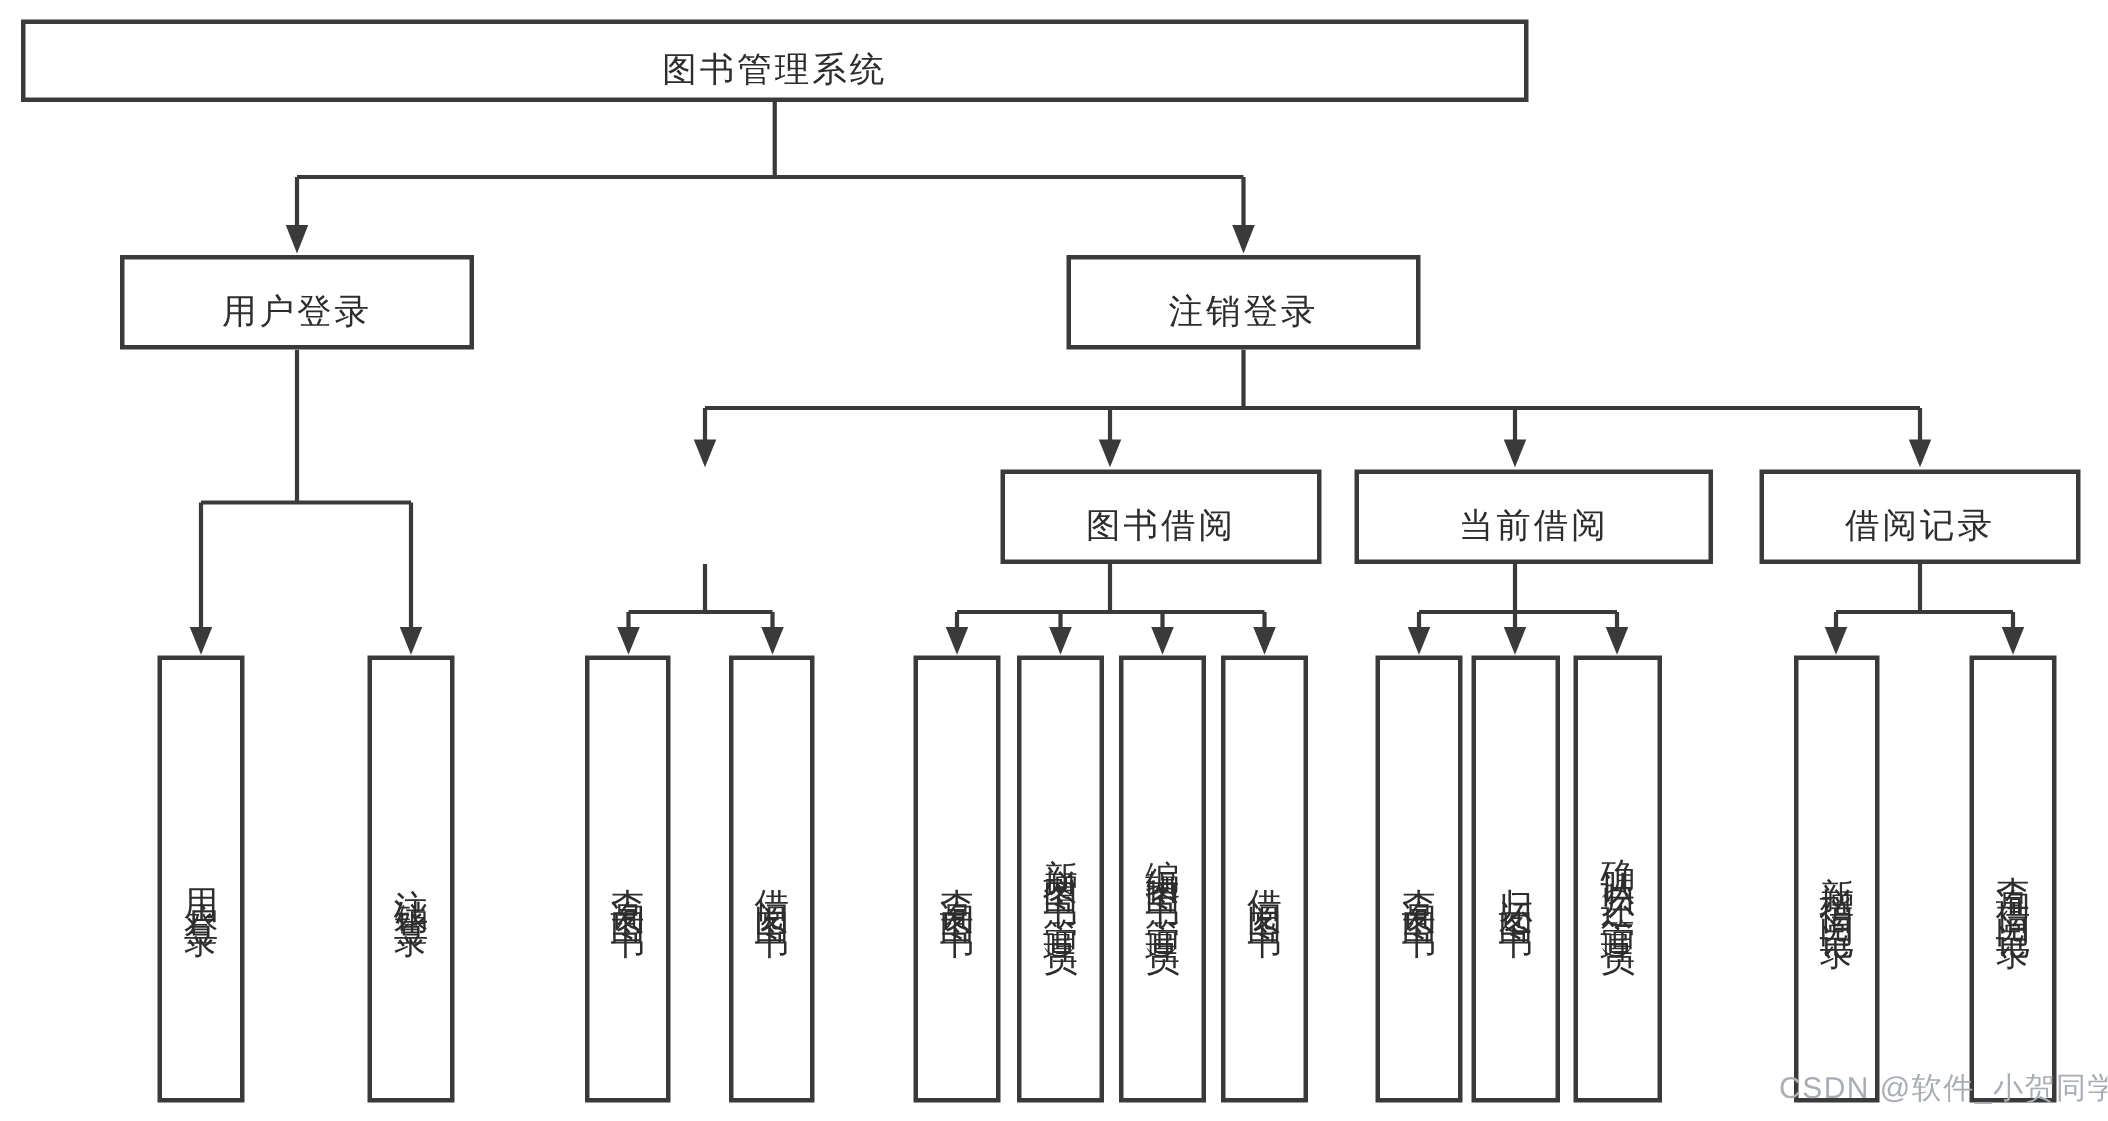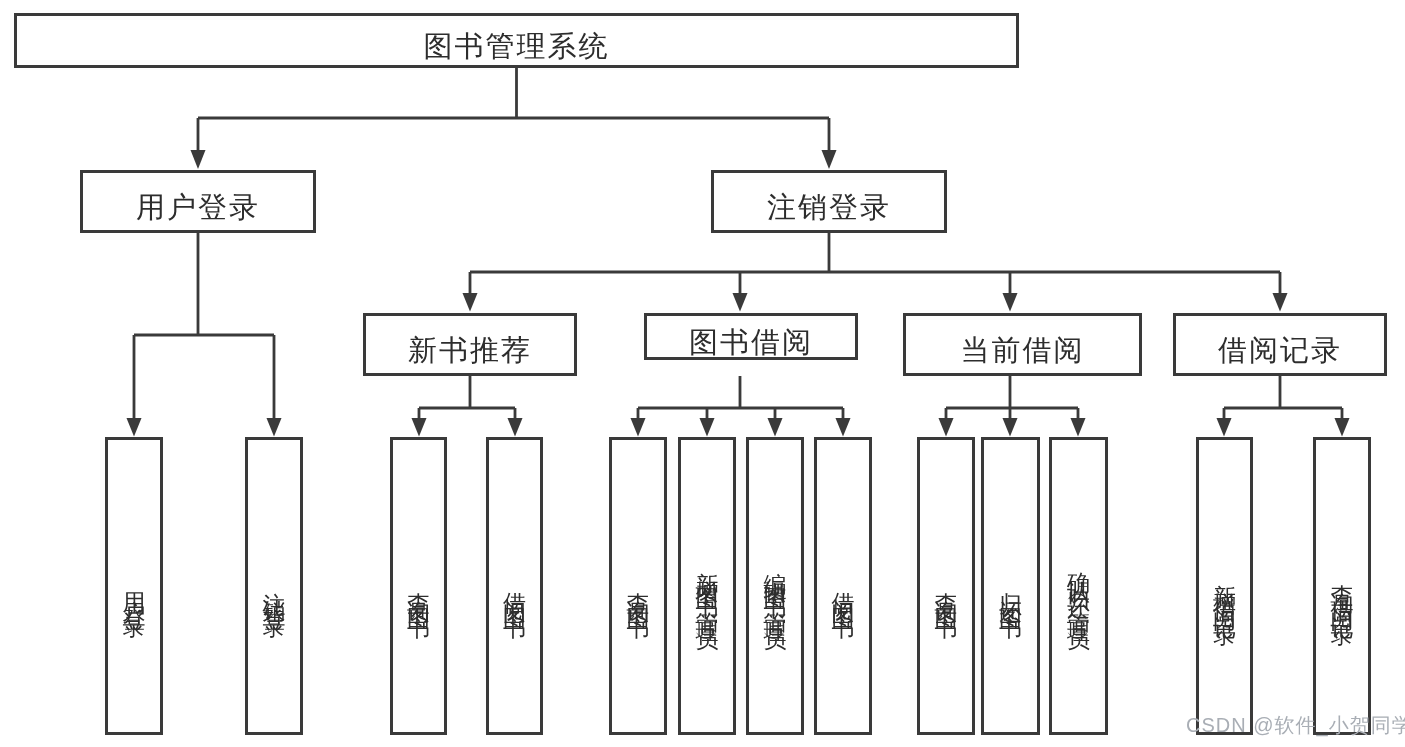--- a/index.html
+++ b/index.html
@@ -5,21 +5,21 @@
   html,body{margin:0;padding:0;background:#ffffff;}
   .canvas{
     position:relative;width:1405px;height:747px;background:#ffffff;overflow:hidden;
     font-family:"Liberation Sans","DejaVu Sans",sans-serif;color:#2d2d2d;
   }
   .wires{position:absolute;left:0;top:0;width:1405px;height:747px;}
   .box{
     position:absolute;box-sizing:border-box;border:3px solid #3a3a3a;background:#ffffff;
     display:flex;align-items:center;justify-content:center;
   }
-  .hlabel{font-size:29px;letter-spacing:2px;white-space:nowrap;color:#2d2d2d;margin-top:12px;}
+  .hlabel{font-size:23px;letter-spacing:2px;white-space:nowrap;color:#2d2d2d;margin-top:12px;}
   .vtext{
     writing-mode:vertical-rl;text-orientation:mixed;
     font-size:23px;letter-spacing:8px;line-height:1;color:#2d2d2d;margin-bottom:-8px;
   }
   .watermark{
     position:absolute;left:1186px;top:712px;font-size:20px;letter-spacing:1px;
     color:#a9aeb5;white-space:nowrap;z-index:5;
   }
 </style>
 </head>
@@ -71,24 +71,21 @@
     <span class="hlabel">图书管理系统</span>
   </div>
 
   <div class="box" style="left:80px;top:170px;width:236px;height:63px">
     <span class="hlabel">用户登录</span>
   </div>
   <div class="box" style="left:711px;top:170px;width:236px;height:63px">
     <span class="hlabel">注销登录</span>
   </div>
 
-  <div class="box" style="left:363px;top:313px;width:214px;height:63px">
-    <span class="hlabel">新书推荐</span>
-  </div>
-  <div class="box" style="left:644px;top:313px;width:214px;height:47px">
+  <div class="box" style="left:667px;top:313px;width:214px;height:63px">
     <span class="hlabel">图书借阅</span>
   </div>
   <div class="box" style="left:903px;top:313px;width:239px;height:63px">
     <span class="hlabel">当前借阅</span>
   </div>
   <div class="box" style="left:1173px;top:313px;width:214px;height:63px">
     <span class="hlabel">借阅记录</span>
   </div>
 
   <div class="box" style="left:105px;top:437px;width:58px;height:298px">

